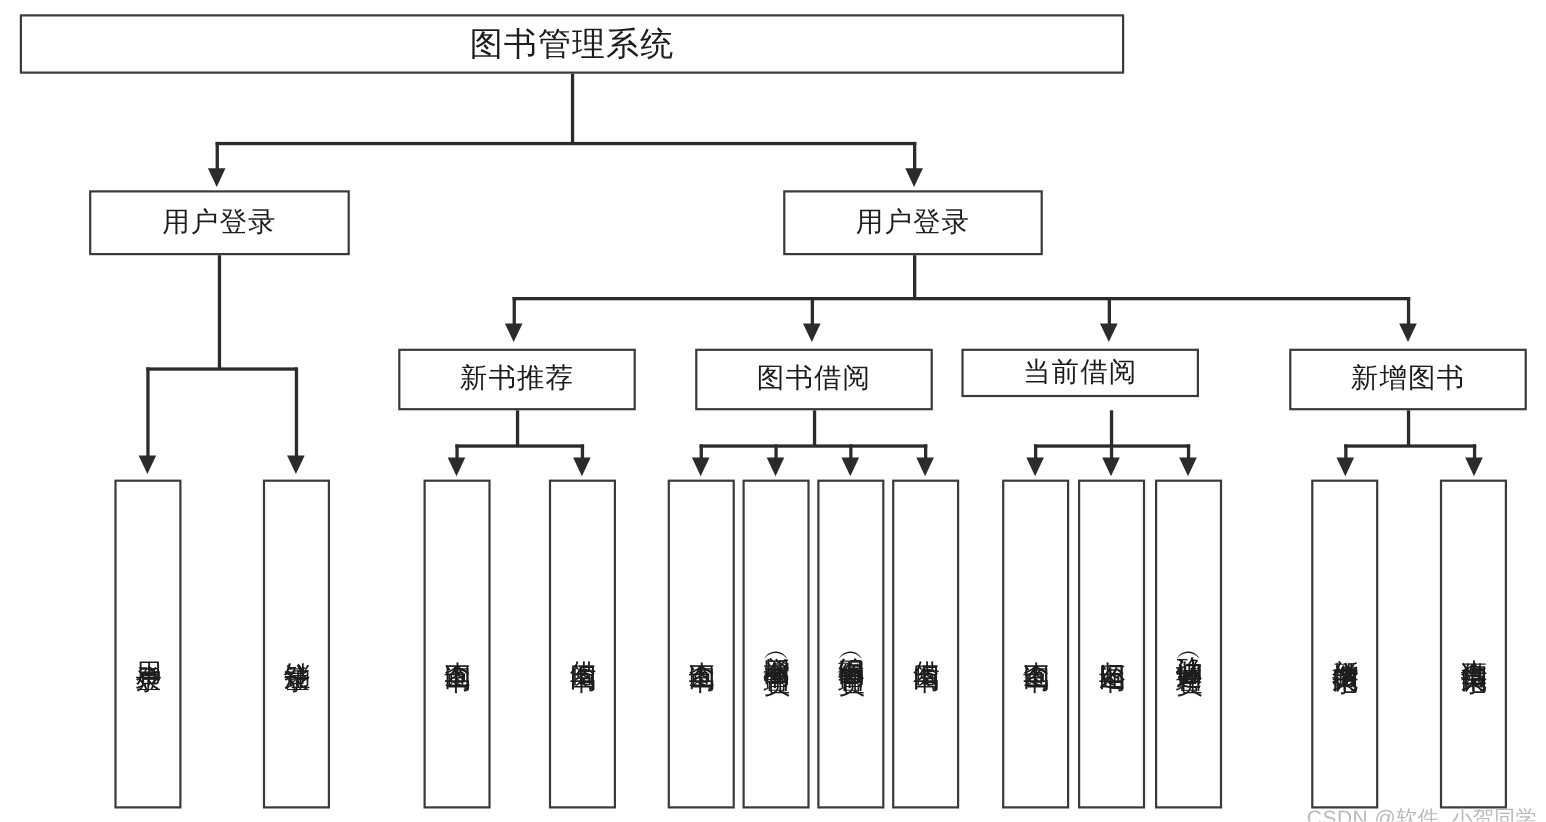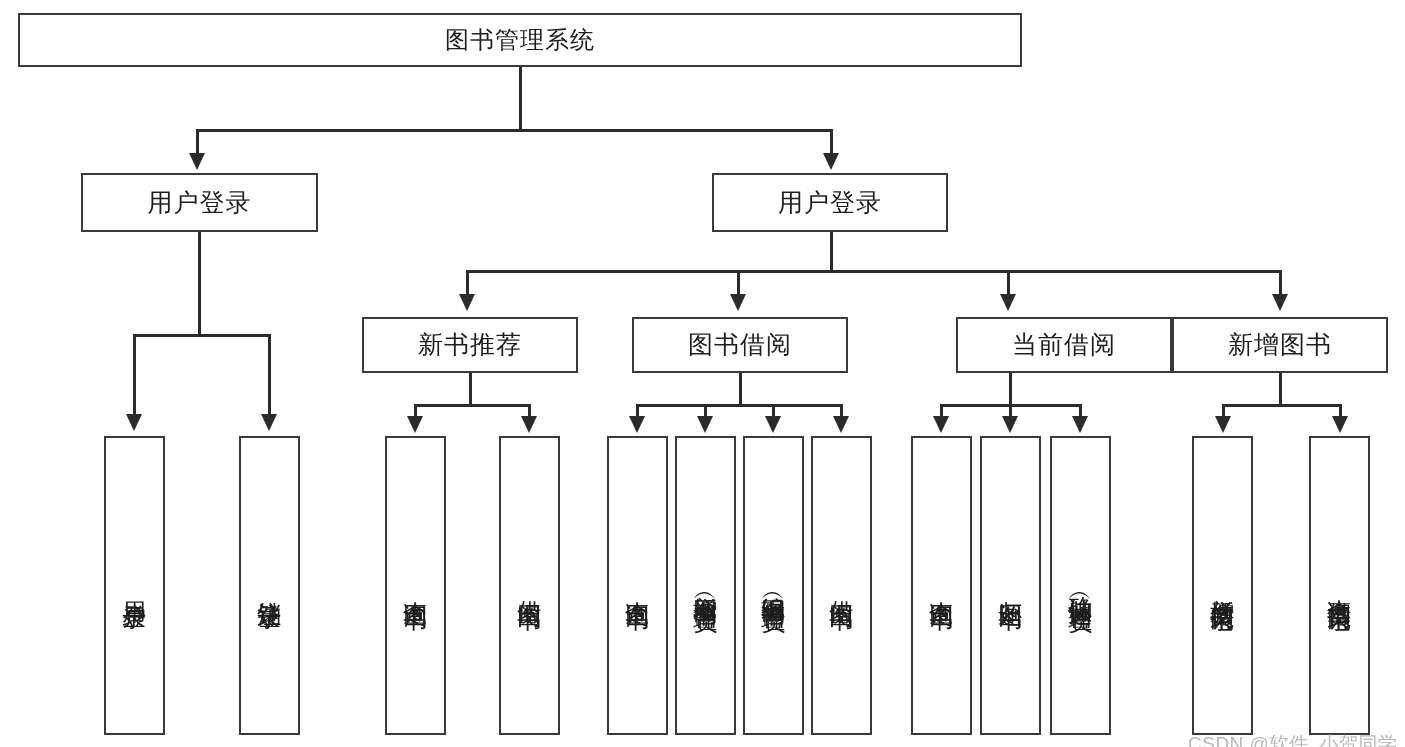--- a/index.html
+++ b/index.html
@@ -25,21 +25,21 @@
     align-items:center;
     justify-content:center;
     color:#1d1d1d;
   }
   .node.h{            
     font-size:25px;
     letter-spacing:1px;
     line-height:1.1;
   }
   .node.root{
-    font-size:24px;
+    font-size:30px;
     text-align:center;
   }
   .node.v{            
     writing-mode:vertical-rl;
     text-orientation:upright;
     font-size:24px;
     line-height:1.22;
     letter-spacing:2px;
     padding:6px 0;
     text-align:center;
@@ -122,21 +122,21 @@
 
   <div class="ln v" style="left:1279px;top:270px;width:3px;height:26px;"></div>
   <div class="arrow" style="left:1272px;top:294px;"></div>
 
   <div class="node h" style="left:362px;top:317px;width:216px;height:56px;">
     <span>新书推荐</span>
   </div>
   <div class="node h" style="left:632px;top:317px;width:216px;height:56px;">
     <span>图书借阅</span>
   </div>
-  <div class="node h" style="left:956px;top:317px;width:216px;height:56px;">
+  <div class="node h" style="left:874px;top:317px;width:216px;height:44px;">
     <span>当前借阅</span>
   </div>
   <div class="node h" style="left:1172px;top:317px;width:216px;height:56px;">
     <span>新增图书</span>
   </div>
 
   <div class="ln v" style="left:469px;top:373px;width:3px;height:33px;"></div>
   <div class="ln h" style="left:414px;top:404px;width:117px;height:3px;"></div>
   <div class="ln v" style="left:414px;top:404px;width:3px;height:14px;"></div>
   <div class="arrow" style="left:407px;top:416px;"></div>

